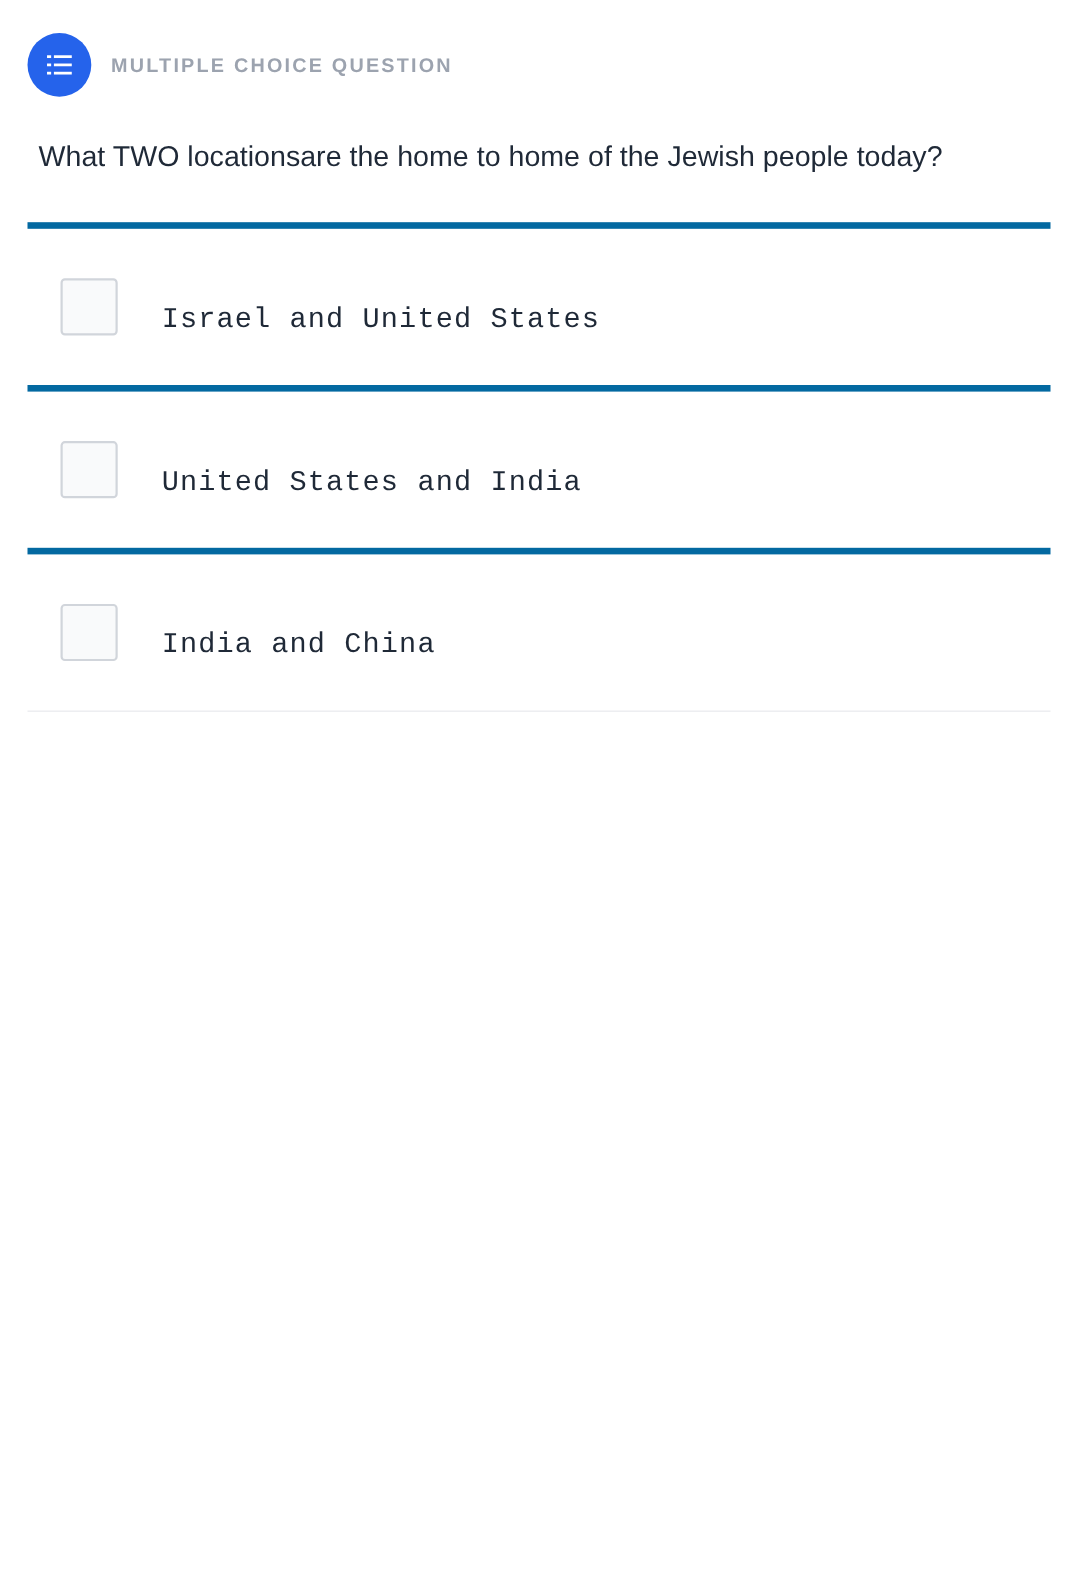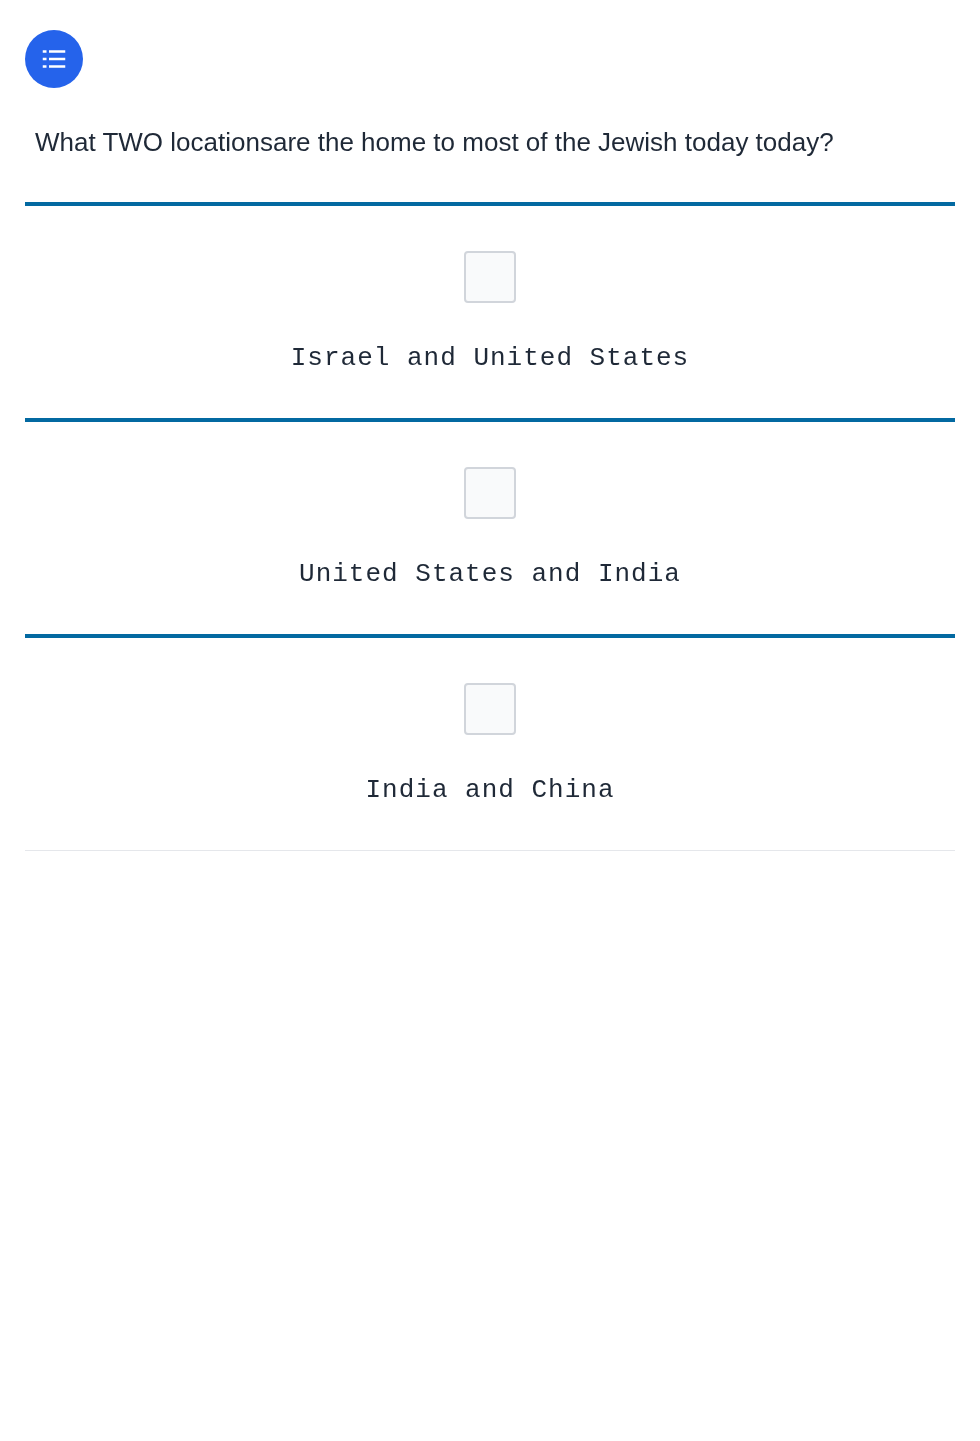--- a/index.html
+++ b/index.html
@@ -63,26 +63,25 @@
       padding: 0 10px;
     }
 
     .options-list {
       list-style: none;
       width: 100%;
     }
 
     .option-item {
       display: flex;
-      align-items: center;
+      align-items: flex-end;
       gap: 40px;
       padding: 45px 30px;
-      border-top: 4px solid #0369a1;
+      border-top: 6px solid #0369a1;
       background: #ffffff;
-      flex-direction: column;
     }
 
     .option-item:last-child {
       border-bottom: 1px solid #e5e7eb;
     }
 
     .option-checkbox {
       width: 52px;
       height: 52px;
       border: 2px solid #d1d5db;
@@ -108,23 +107,24 @@
     <div class="header-icon">
       <svg viewBox="0 0 24 24" xmlns="http://www.w3.org/2000/svg">
         <rect x="3" y="5" width="3" height="2"></rect>
         <rect x="8" y="5" width="13" height="2"></rect>
         <rect x="3" y="11" width="3" height="2"></rect>
         <rect x="8" y="11" width="13" height="2"></rect>
         <rect x="3" y="17" width="3" height="2"></rect>
         <rect x="8" y="17" width="13" height="2"></rect>
       </svg>
     </div>
+    <span class="header-label">MULTIPLE CHOICE QUESTION</span>
   </div>
 
-  <div class="question-text">What TWO locationsare the home to most of the Jewish today today?</div>
+  <div class="question-text">What TWO locationsare the home to home of the Jewish people today?</div>
 
   <ul class="options-list">
     <li class="option-item">
       <div class="option-checkbox"></div>
       <span class="option-label">Israel and United States</span>
     </li>
     <li class="option-item">
       <div class="option-checkbox"></div>
       <span class="option-label">United States and India</span>
     </li>

